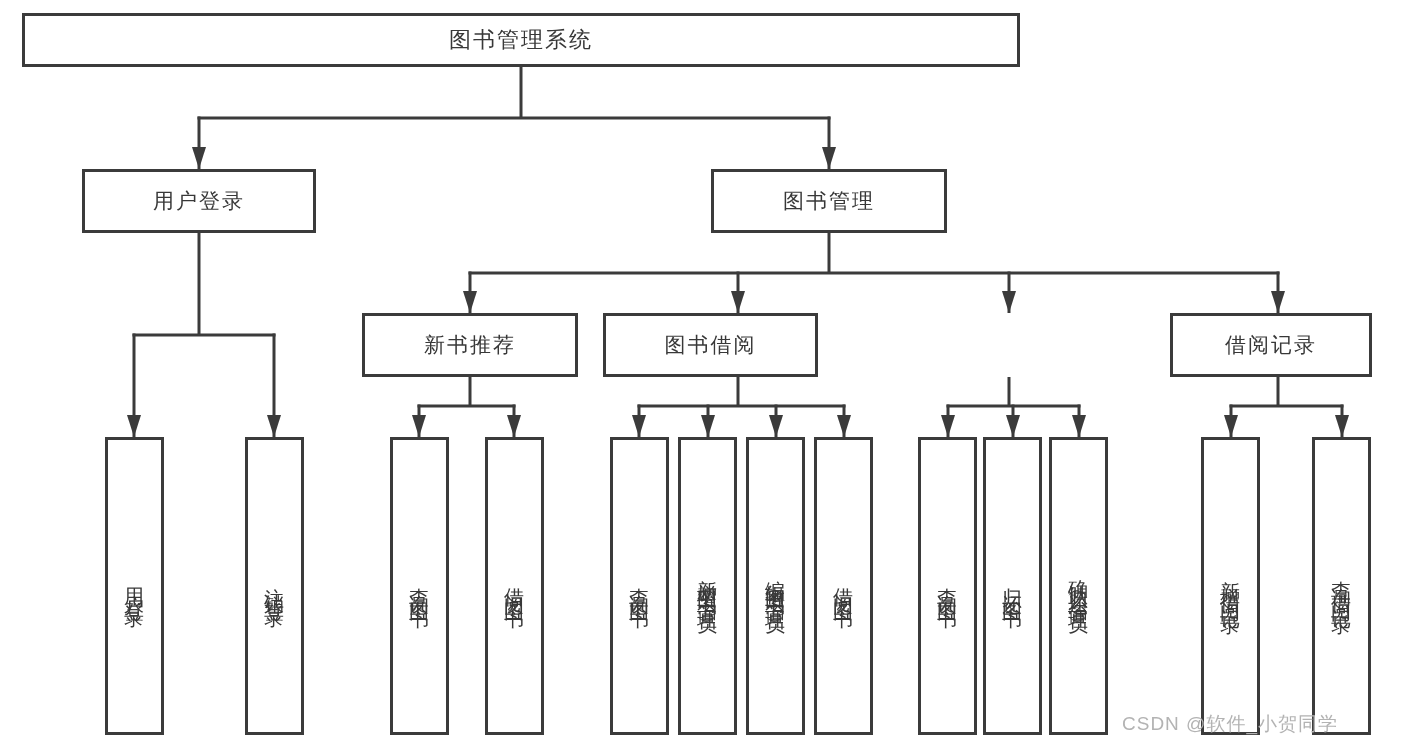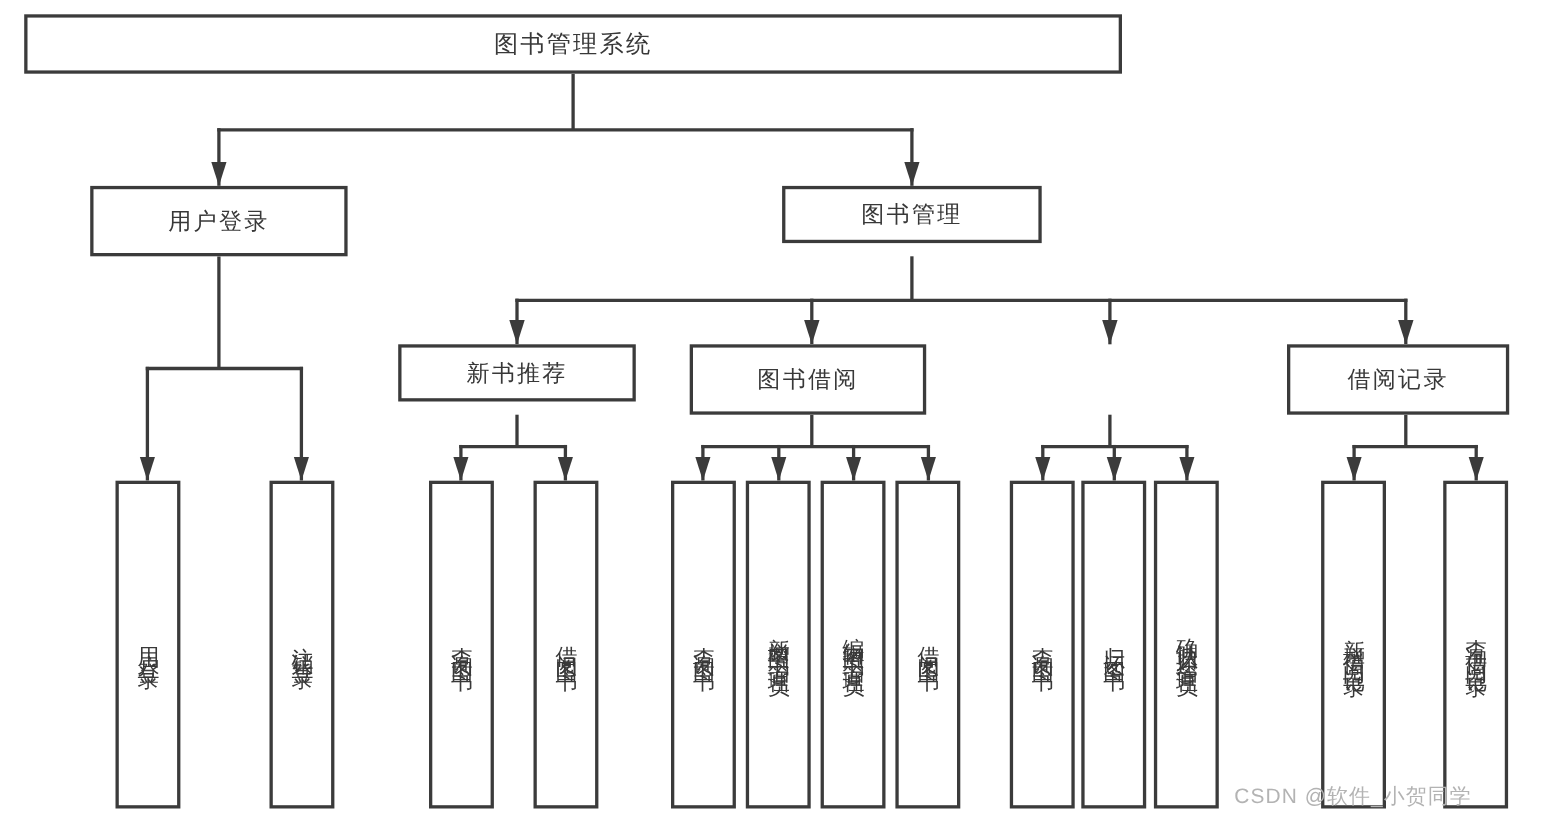--- a/index.html
+++ b/index.html
@@ -118,28 +118,28 @@
     </g>
   </svg>
 
   <div class="node h root" style="left:22px; top:13px; width:998px; height:54px;">
     <span class="label">图书管理系统</span>
   </div>
 
   <div class="node h" style="left:82px; top:169px; width:234px; height:64px;">
     <span class="label">用户登录</span>
   </div>
-  <div class="node h" style="left:711px; top:169px; width:236px; height:52px;">
+  <div class="node h" style="left:711px; top:169px; width:236px; height:64px;">
     <span class="label">图书管理</span>
   </div>
 
-  <div class="node h" style="left:362px; top:313px; width:216px; height:52px;">
+  <div class="node h" style="left:362px; top:313px; width:216px; height:64px;">
     <span class="label">新书推荐</span>
   </div>
-  <div class="node h" style="left:627px; top:313px; width:215px; height:64px;">
+  <div class="node h" style="left:603px; top:313px; width:215px; height:64px;">
     <span class="label">图书借阅</span>
   </div>
   <div class="node h" style="left:1170px; top:313px; width:202px; height:64px;">
     <span class="label">借阅记录</span>
   </div>
 
   <div class="node v" style="left:105px; top:437px; width:59px; height:298px;">
     <span class="label">用户登录</span>
   </div>
   <div class="node v" style="left:245px; top:437px; width:59px; height:298px;">

